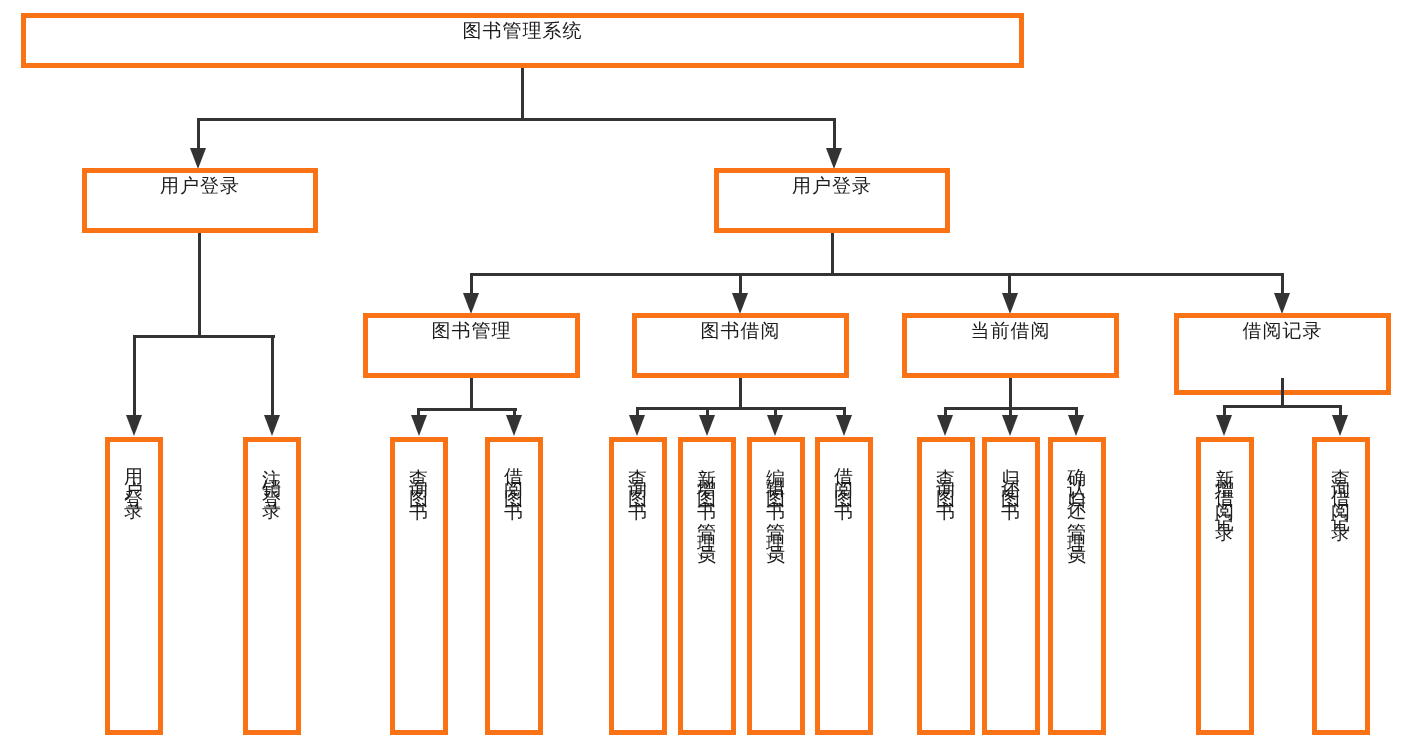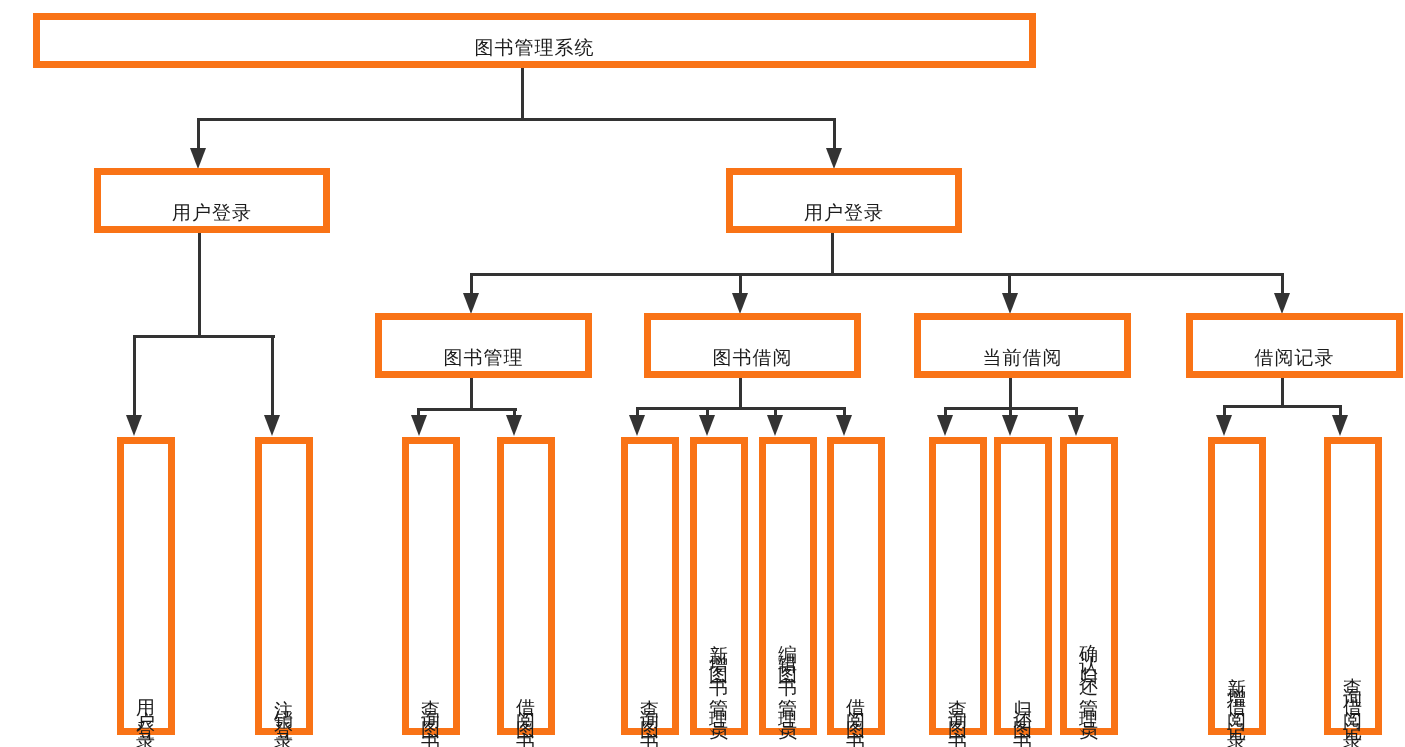--- a/index.html
+++ b/index.html
@@ -3,21 +3,21 @@
 <meta charset="utf-8">
 <style>
   html,body{margin:0;padding:0;background:#ffffff;}
   #canvas{
     position:relative;width:1405px;height:747px;background:#ffffff;overflow:hidden;
     font-family:"Liberation Sans","DejaVu Sans",sans-serif;
   }
   
   .box{
     position:absolute;box-sizing:border-box;background:#ffffff;
-    border:7px solid #f97316;display:flex;align-items:flex-end;justify-content:center;margin-left:12px;
+    border:5px solid #f97316;display:flex;align-items:flex-start;justify-content:center;
   }
   .box .lbl{
     font-size:19px;color:#1c1c1c;letter-spacing:1px;white-space:nowrap;
   }
   
   .vbox{top:437px;width:58px;height:298px;}
   .vbox .lbl{
     writing-mode:vertical-rl;text-orientation:mixed;
     font-size:19px;line-height:1;letter-spacing:11px;padding-top:11px;
     color:#1c1c1c;white-space:nowrap;
@@ -83,21 +83,21 @@
 
   <div class="box" style="left:363px;top:313px;width:217px;height:65px;">
     <span class="lbl">图书管理</span>
   </div>
   <div class="box" style="left:902px;top:313px;width:217px;height:65px;">
     <span class="lbl">当前借阅</span>
   </div>
   <div class="box" style="left:632px;top:313px;width:217px;height:65px;">
     <span class="lbl">图书借阅</span>
   </div>
-  <div class="box" style="left:1174px;top:313px;width:217px;height:65px;">
+  <div class="box" style="left:1174px;top:313px;width:217px;height:82px;">
     <span class="lbl">借阅记录</span>
   </div>
 
   <div class="ln lnv" style="left:470px;top:378px;height:33px;"></div>
   <div class="ln lnh" style="left:417px;top:408px;width:100px;"></div>
   <div class="ln lnv" style="left:417px;top:408px;height:8px;"></div>
   <div class="ln lnv" style="left:513px;top:408px;height:8px;"></div>
   <div class="arw" style="left:411px;top:415px;"></div>
   <div class="arw" style="left:506px;top:415px;"></div>
 

